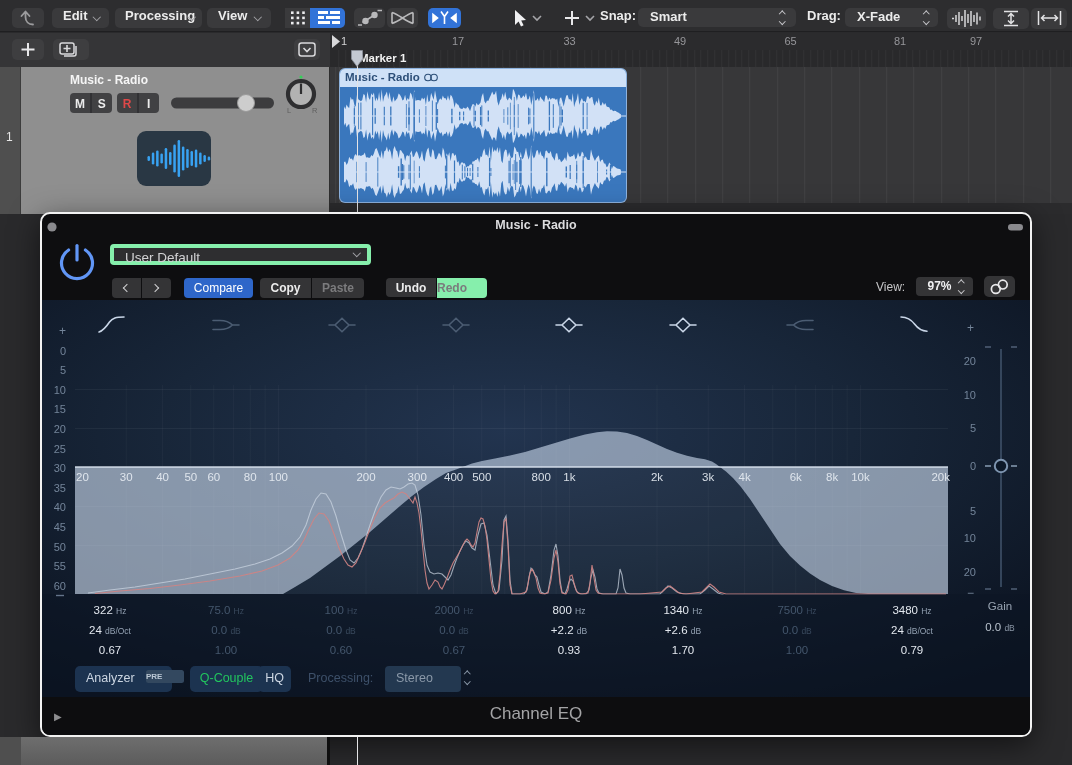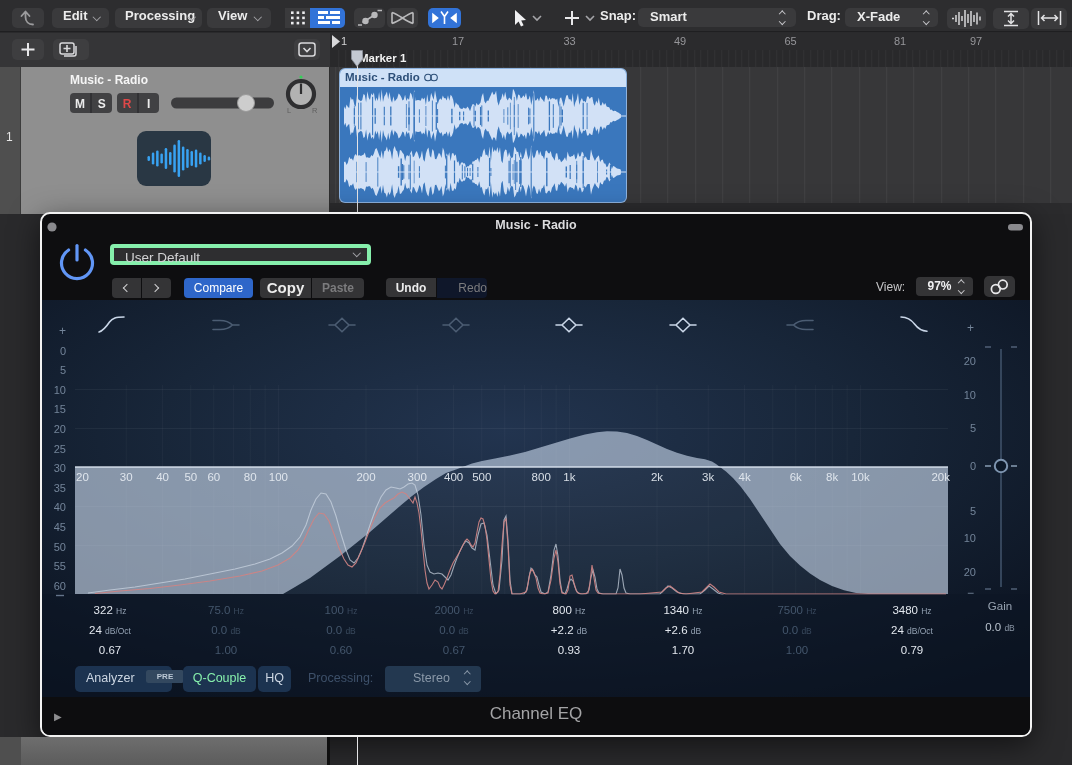--- a/index.html
+++ b/index.html
@@ -290,24 +290,24 @@
  <rect x="966" y="10" width="15" height="6.5" rx="3.2" fill="#8a8a8e"></rect>
  <path d="M43.4,36 A15.5,15.5 0 1 1 26.6,36" fill="none" stroke="#6196f6" stroke-width="3.2" stroke-linecap="round"></path>
  <line x1="35" y1="31.5" x2="35" y2="46" stroke="#6196f6" stroke-width="3.2" stroke-linecap="round"></line>
 </svg>
 <div class="a" style="left:40px;top:218px;width:992px;text-align:center;color:#dcdcde;font-size:12.5px;font-weight:700">Music - Radio</div>
 <div class="a" style="left:110px;top:244px;width:261px;height:21px;background:#2e2e30;border:4px solid #86efac;border-radius:4px;color:#d2d2d4;font-size:13.5px;line-height:19px;padding-left:11px">User Default</div>
 <div class="cv" style="left:354px;top:250px"></div>
 <div class="a" style="left:112px;top:278px;width:29px;height:20px;background:#343436;border-radius:4px 0 0 4px"></div><div style="position:absolute;left:124px;top:284.5px;width:6px;height:6px;border-left:1.7px solid #d2d2d4;border-bottom:1.7px solid #d2d2d4;transform:rotate(45deg)"></div>
 <div class="a" style="left:142px;top:278px;width:29px;height:20px;background:#343436;border-radius:0 4px 4px 0"></div><div style="position:absolute;left:152px;top:284.5px;width:6px;height:6px;border-right:1.7px solid #d2d2d4;border-top:1.7px solid #d2d2d4;transform:rotate(45deg)"></div>
 <div class="a" style="left:184px;top:278px;width:69px;height:20px;background:#2e66c9;border-radius:4px;color:#fff;text-align:center;font-size:12px;font-weight:400;line-height:20px">Compare</div>
-<div class="a" style="left:260px;top:278px;width:51px;height:20px;background:#343436;border-radius:4px 0 0 4px;color:#ececec;text-align:center;font-size:15px;font-weight:700;line-height:20px">Copy</div>
+<div class="a" style="left:260px;top:278px;width:51px;height:20px;background:#343436;border-radius:4px 0 0 4px;color:#ececec;text-align:center;font-size:12px;font-weight:700;line-height:20px">Copy</div>
 <div class="a" style="left:312px;top:278px;width:52px;height:20px;background:#343436;border-radius:0 4px 4px 0;color:#7b7b7d;text-align:center;font-size:12px;font-weight:700;line-height:20px">Paste</div>
 <div class="a" style="left:386px;top:278px;width:50px;height:19px;background:#343436;border-radius:4px 0 0 4px;color:#ececec;text-align:center;font-size:12px;font-weight:700;line-height:20px">Undo</div>
-<div class="a" style="left:437px;top:278px;width:50px;height:20px;background:#0f172a;border-radius:0 4px 4px 0;color:#7b7b7d;text-align:right;font-size:12px;font-weight:400;line-height:20px">Redo</div>
+<div class="a" style="left:437px;top:278px;width:50px;height:20px;background:#86efac;border-radius:0 4px 4px 0;color:#7b7b7d;text-align:left;font-size:12px;font-weight:700;line-height:20px">Redo</div>
 <div class="a" style="left:876px;top:280px;color:#c6c6c8;font-size:12px">View:</div>
 <div class="a" style="left:916px;top:277px;width:57px;height:19px;background:#343436;border-radius:4px;color:#f0f0f2;font-size:12px;font-weight:700;text-align:center;line-height:19px">97%&nbsp;&nbsp;&nbsp;</div>
 <div class="cu" style="left:959px;top:281px"></div><div class="cd" style="left:959px;top:288px"></div>
 <div class="a" style="left:984px;top:276px;width:31px;height:21px;background:#343436;border-radius:5px"></div>
 <svg class="a" style="left:984px;top:276px" width="31" height="21" viewBox="0 0 31 21">
  <g fill="none" stroke="#e8e8ea" stroke-width="1.7">
   <circle cx="11.8" cy="13" r="4.4"></circle>
         <circle cx="18.8" cy="8.6" r="4.4"></circle>
  </g>
 </svg>
@@ -447,23 +447,23 @@
       <text x="797" y="654" text-anchor="middle" class="pv" fill="#44566c">1.00</text>
       <text x="912" y="614" text-anchor="middle" class="pv" fill="#e2e7ee">3480 <tspan class="ps" fill="#93a1b2">Hz</tspan></text>
       <text x="912" y="634" text-anchor="middle" class="pv" fill="#e2e7ee">24 <tspan class="ps" fill="#93a1b2">dB/Oct</tspan></text>
       <text x="912" y="654" text-anchor="middle" class="pv" fill="#e2e7ee">0.79</text>
       <text x="1000" y="610" text-anchor="middle" class="pv" fill="#97a3b1" font-size="12.5">Gain</text>
       <text x="1000" y="631" text-anchor="middle" class="pv" fill="#b9c2cd">0.0 <tspan class="ps" fill="#8b97a6">dB</tspan></text>
 </svg>
 
 
 <div class="a" style="left:75px;top:666px;width:97px;height:26px;background:#1c3350;border-radius:5px;color:#ccd6e2;font-size:12.5px;line-height:25px;padding-left:11px">Analyzer</div>
-<div class="a" style="left:146px;top:670px;width:38px;height:13px;background:#33485f;border-radius:2.5px;color:#bcc8d5;font-size:8px;font-weight:700;text-align:center;line-height:13px">PRE</div>
-<div class="a" style="left:183px;top:666px;width:73px;height:26px;background:#1c3350;border-radius:5px;color:#86efac;font-size:12.5px;text-align:center;line-height:25px">Q-Couple</div>
+<div class="a" style="left:146px;top:670px;width:38px;height:13px;background:#33485f;border-radius:2.5px;color:#bcc8d5;font-size:8px;font-weight:700;line-height:13px">PRE</div>
+<div class="a" style="left:190px;top:666px;width:73px;height:26px;background:#1c3350;border-radius:5px;color:#22c55e;font-size:12.5px;text-align:center;line-height:25px">Q-Couple</div>
 <div class="a" style="left:258px;top:666px;width:33px;height:26px;background:#1c3350;border-radius:5px;color:#ccd6e2;font-size:12.5px;text-align:center;line-height:25px">HQ</div>
 <div class="a" style="left:308px;top:671px;color:#3d5069;font-size:12.5px">Processing:</div>
-<div class="a" style="left:385px;top:666px;width:96px;height:26px;background:#233850;border-radius:4px;color:#8b99a9;font-size:12.5px;line-height:25px;padding-left:28px">Stereo</div>
+<div class="a" style="left:385px;top:666px;width:76px;height:26px;background:#233850;border-radius:4px;color:#8b99a9;font-size:12.5px;line-height:25px;padding-left:11px">Stereo</div>
 <div class="cu" style="left:465px;top:672px;border-color:#8a98a8"></div><div class="cd" style="left:465px;top:679px;border-color:#8a98a8"></div>
 
 
 <div class="a" style="left:42px;top:697px;width:988px;height:38px;background:#0d0d0f;border-radius:0 0 8px 8px"></div>
 <div class="a" style="left:42px;top:704px;width:988px;text-align:center;color:#a4a4a6;font-size:17px">Channel EQ</div>
 <div class="a" style="left:54px;top:711px;color:#8d8d8f;font-size:10px">▶</div>
 
 </circle></body></html>

